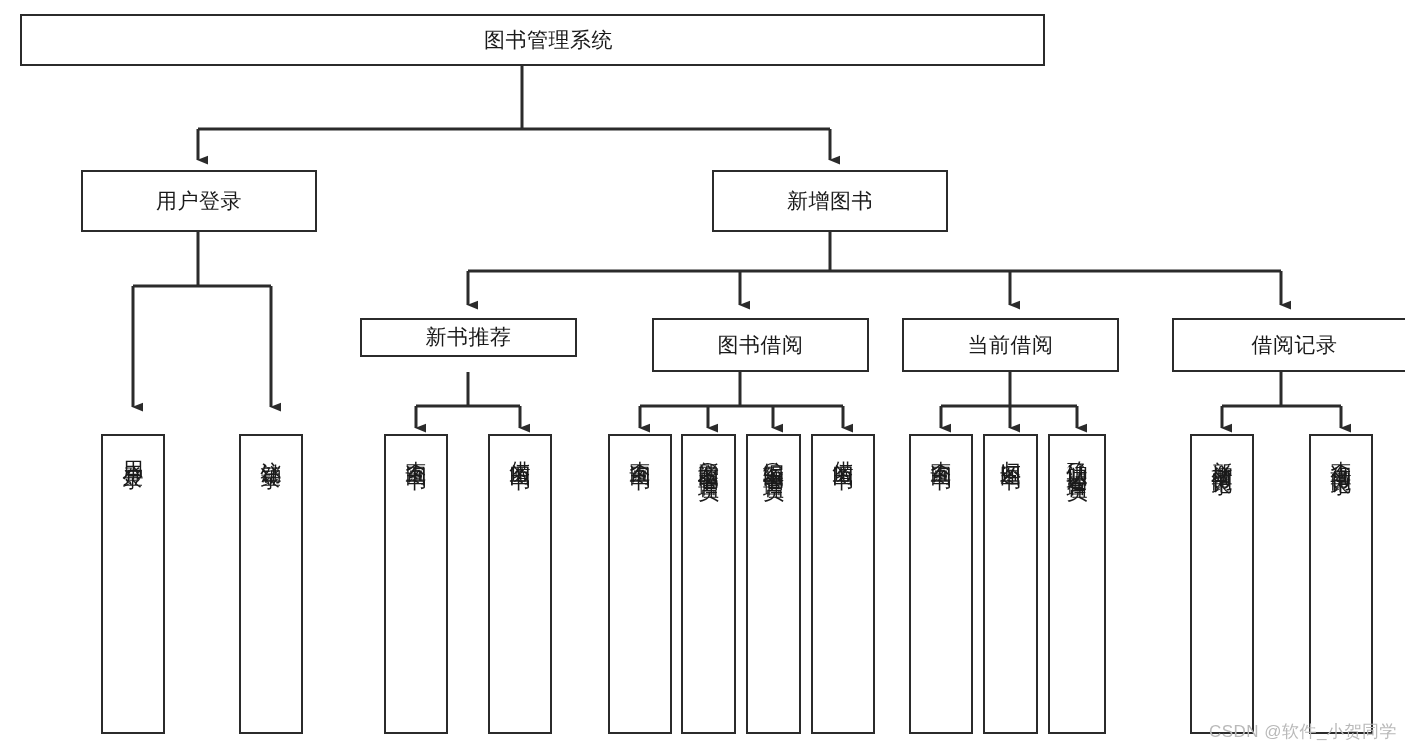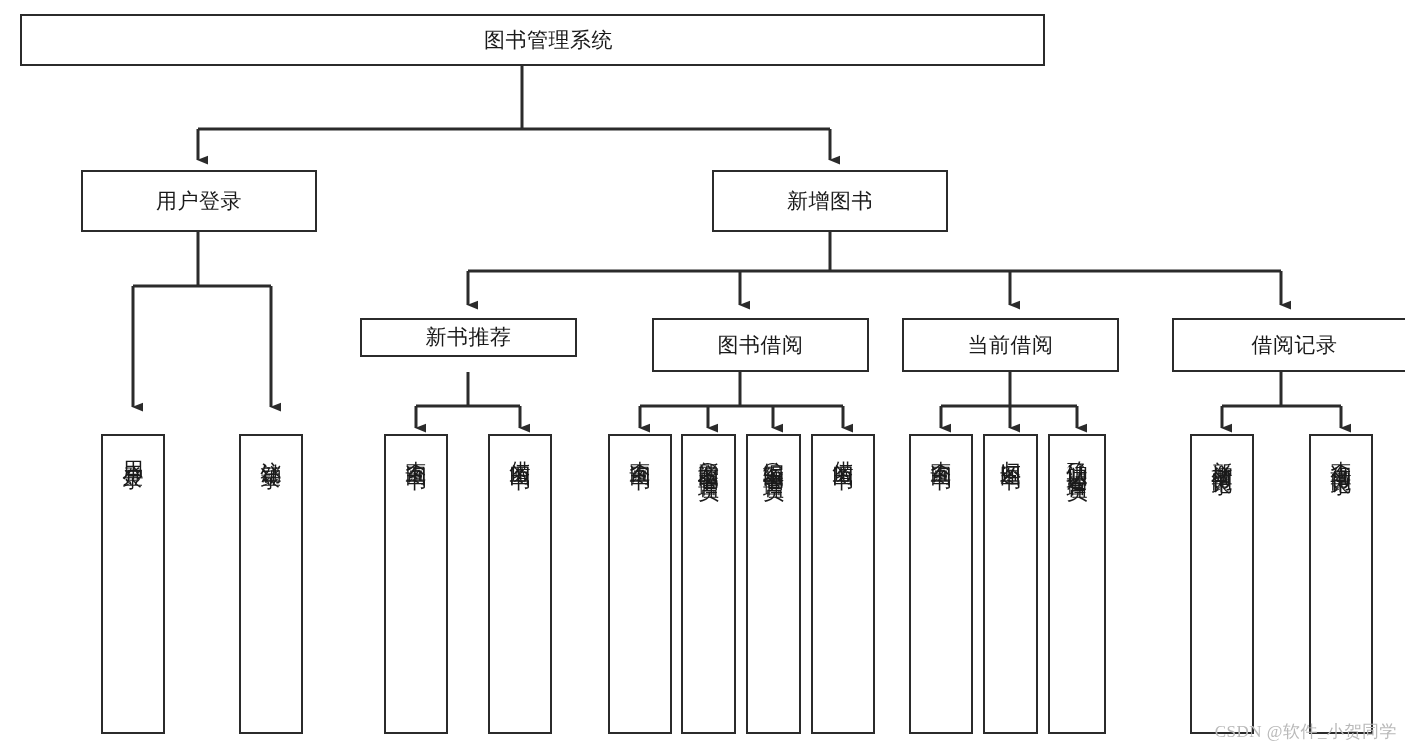--- a/index.html
+++ b/index.html
@@ -65,21 +65,20 @@
   .watermark {
     position: absolute;
     right: 8px;
     bottom: 4px;
     font-size: 17px;
     color: #b9b9b9;
     letter-spacing: 0.5px;
     user-select: none;
     pointer-events: none;
     white-space: nowrap;
-    font-family: Liberation Serif, serif;
   }
 </style>
 </head>
 <body>
 
 <div id="diagram-root">
 
   <svg class="diagram-svg" viewBox="0 0 1405 747">
     <defs>
       <marker id="arrowhead" markerWidth="10" markerHeight="11" refX="4.6" refY="10" orient="auto" markerUnits="userSpaceOnUse">

